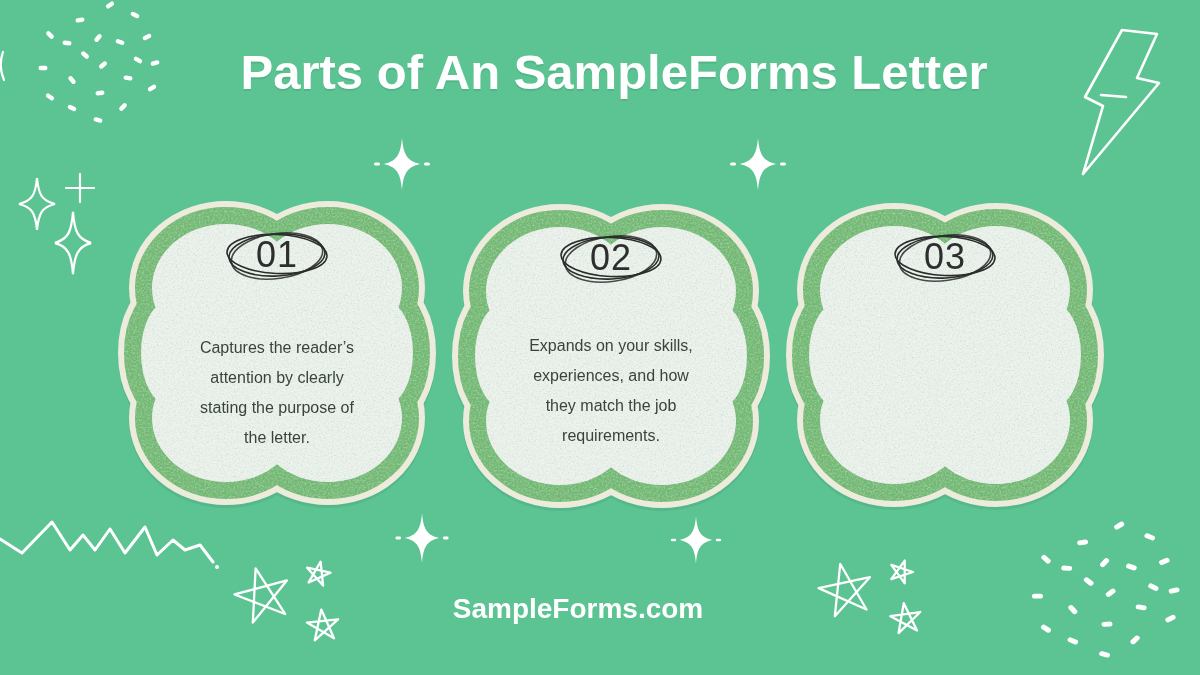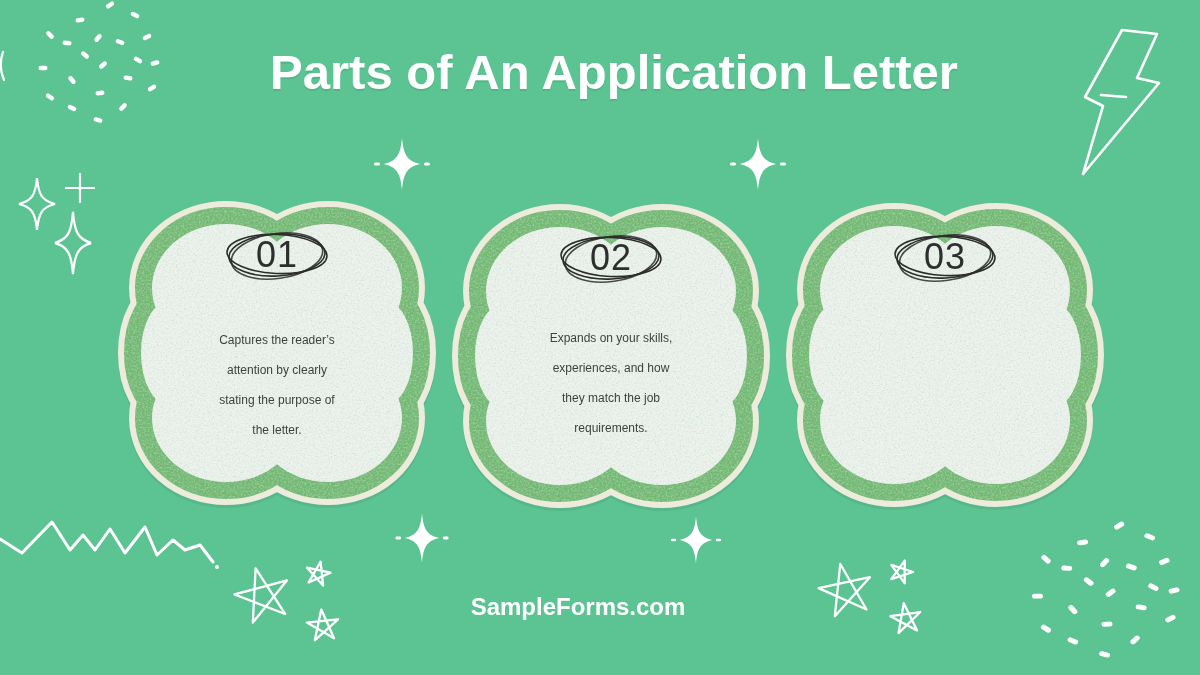--- a/index.html
+++ b/index.html
@@ -14,21 +14,21 @@
     position:absolute;top:44px;left:0;right:0;margin:0;
     padding-left:28px;text-align:center;
     font-size:49px;font-weight:700;letter-spacing:0;
     color:var(--paper,#ffffff);
     text-shadow:0 2px 0 rgba(27,106,75,.16);
   }
 
   .footer{
     position:absolute;top:593px;left:0;right:0;margin:0;
     padding-right:44px;text-align:center;
-    font-size:24px;font-weight:700;color:var(--paper,#ffffff);
+    font-size:28px;font-weight:700;color:var(--paper,#ffffff);
   }
 
   .card{position:absolute;width:272px;height:266px;}
   #card1{left:141px;top:220px;}
   #card2{left:475px;top:223px;}
   #card3{left:809px;top:222px;}
   .card-bg{
     position:absolute;left:-40px;top:-40px;width:352px;height:346px;
     overflow:visible;
     filter:drop-shadow(0 3px 0 rgba(20,80,55,.10));
@@ -38,22 +38,22 @@
   .badge-oval{position:absolute;inset:0;width:110px;height:54px;overflow:visible;}
   .badge-num{
     position:relative;display:block;line-height:54px;
     font-size:36px;letter-spacing:1px;color:var(--ink,#2D2F2E);
   }
   .card-title{
     position:absolute;top:61px;left:0;right:0;margin:0;
     font-size:27px;font-weight:700;color:var(--ink,#2D2F2E);
   }
   .card-desc{
-    position:absolute;top:105px;left:-14px;right:-14px;margin:0;
-    font-size:12px;line-height:30px;color:#3A423E;
+    position:absolute;top:105px;left:-14px;right:-14px;margin:8px;
+    font-size:16px;line-height:30px;color:#3A423E;
     white-space:pre-line;
   }
 
   .decor{position:absolute;inset:0;width:1200px;height:675px;pointer-events:none;}
   .defs-svg{position:absolute;width:0;height:0;}
 </style>
 </head>
 <body>
 
 <div class="stage">
@@ -116,21 +116,21 @@
         <rect x="-4.5" y="-2.2" width="9" height="4.4" rx="2.2" transform="translate(100,93) rotate(-5)"></rect>
         <rect x="-4.5" y="-2.2" width="9" height="4.4" rx="2.2" transform="translate(72,108) rotate(25)"></rect>
         <rect x="-4.5" y="-2.2" width="9" height="4.4" rx="2.2" transform="translate(123,107) rotate(-45)"></rect>
         <rect x="-4.5" y="-2.2" width="9" height="4.4" rx="2.2" transform="translate(98,120) rotate(15)"></rect>
       </g>
       <path id="sparkle" d="M0,-26 C1.6,-9 5,-3.2 18,0 C5,3.2 1.6,9 0,26 C-1.6,9 -5,3.2 -18,0 C-5,-3.2 -1.6,-9 0,-26 Z"></path>
       <path id="star" d="M0,-30 L17.6,24.3 L-28.5,-9.3 L28.5,-9.3 L-17.6,24.3 Z" fill="none" stroke="#FFFFFF" stroke-width="2.3" stroke-linejoin="round" vector-effect="non-scaling-stroke"></path>
     </defs>
   </svg>
 
-  <h1 class="title">Parts of An Application Letter</h1>
+  <h1 class="title">Parts of An SampleForms Letter</h1>
 
   <div class="card" id="card1">
     <svg class="card-bg" viewBox="-40 -40 352 346">
       <use href="#blob7" style="fill:var(--edge,#EDEBDC);stroke:var(--edge,#EDEBDC);stroke-width:46"></use>
       <use href="#blob7" style="fill:var(--band,#72B873);stroke:var(--band,#72B873);stroke-width:34"></use>
       <use href="#blob7" style="fill:var(--inner,#EBF1EA)"></use>
       <g clip-path="url(#clipBand)">
           <rect x="-40" y="-40" width="352" height="346" filter="url(#grainW)" opacity="0.5"></rect>
         </g>
       <g clip-path="url(#clipInner)">

